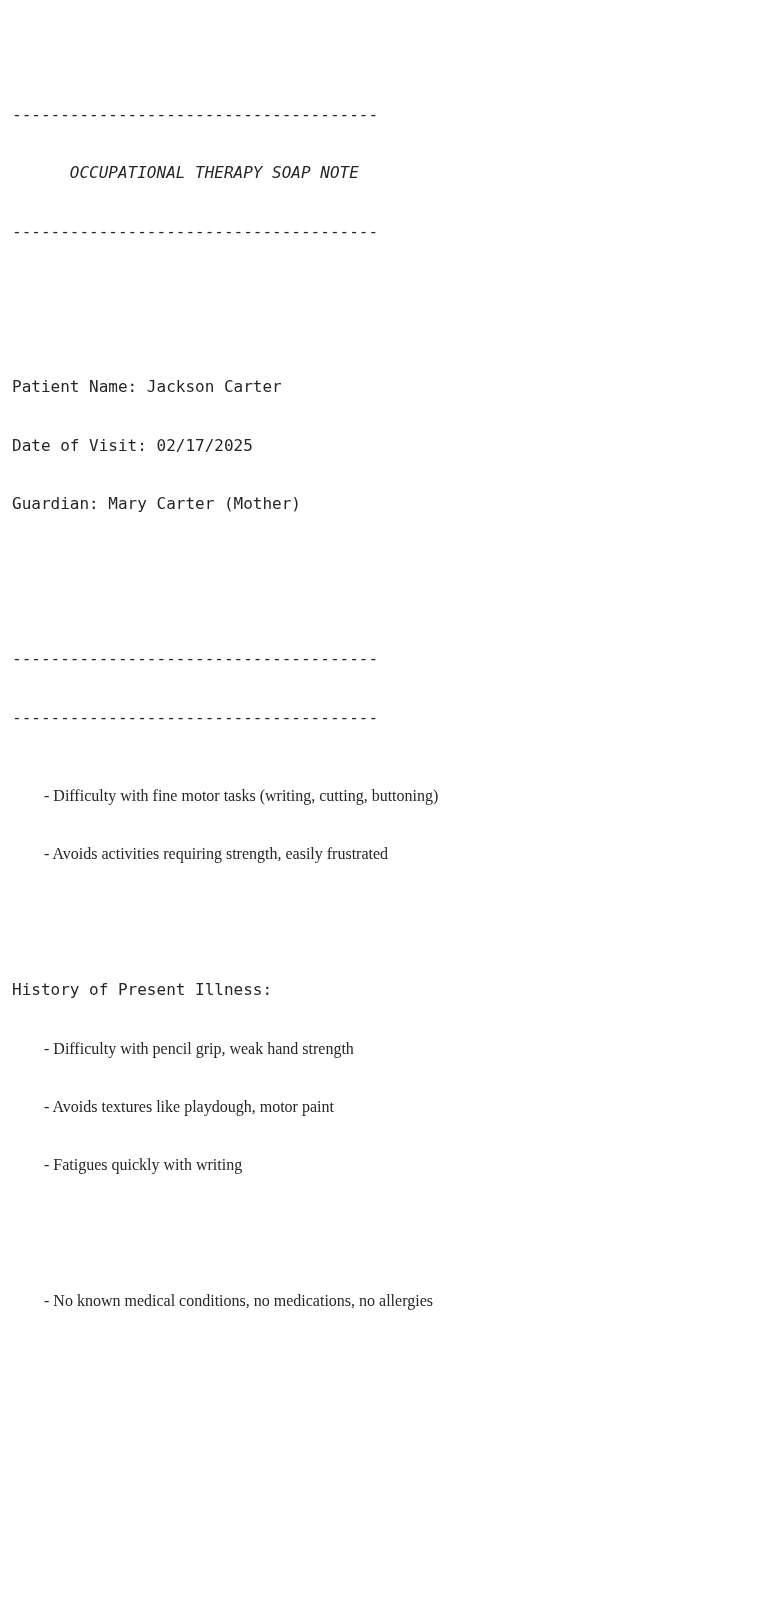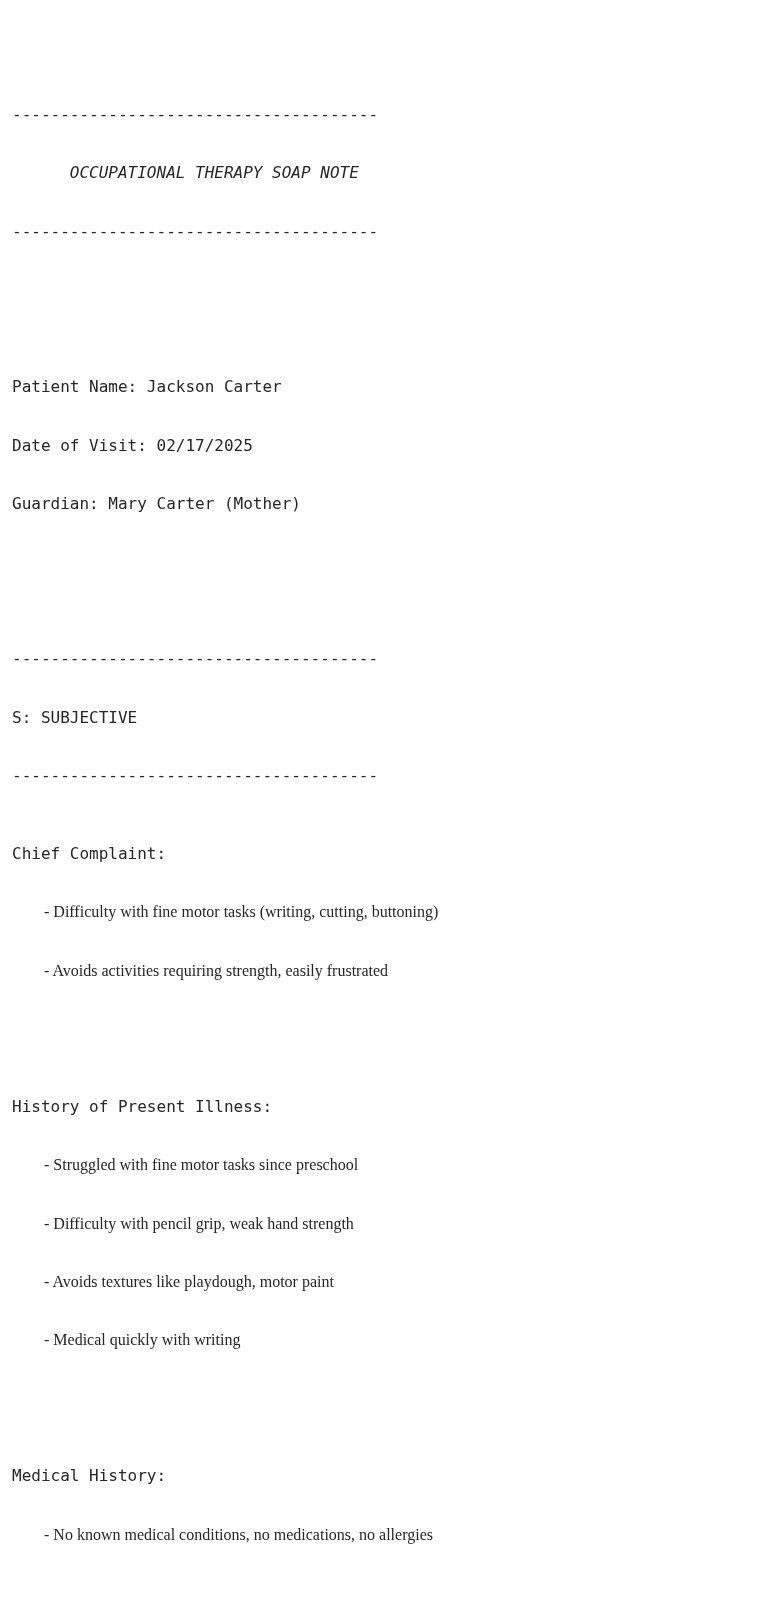--- a/index.html
+++ b/index.html
@@ -29,36 +29,32 @@
   <div class="line blank"></div>
 
   
   <div class="line">Patient Name: Jackson Carter</div>
   <div class="line">Date of Visit: 02/17/2025</div>
   <div class="line">Guardian: Mary Carter (Mother)</div>
   <div class="line blank"></div>
 
   
   <div class="line sep">--------------------------------------</div>
-  <div class="line heading">S: SUBJECTIVE</div>
   <div class="line sep">--------------------------------------</div>
 
-  <div class="line label">Chief Complaint:</div>
   <div class="line bullet"><span>- </span><span>Difficulty with fine motor tasks (writing, cutting, buttoning)</span></div>
   <div class="line bullet"><span>- </span><span>Avoids activities requiring strength, easily frustrated</span></div>
   <div class="line blank"></div>
 
   <div class="line label">History of Present Illness:</div>
-  <div class="line bullet"><span>- </span><span>Struggled with fine motor tasks since preschool</span></div>
   <div class="line bullet"><span>- </span><span>Difficulty with pencil grip, weak hand strength</span></div>
   <div class="line bullet"><span>- </span><span>Avoids textures like playdough, motor paint</span></div>
-  <div class="line bullet"><span>- </span><span>Medical quickly with writing</span></div>
+  <div class="line bullet"><span>- </span><span>Fatigues quickly with writing</span></div>
   <div class="line blank"></div>
 
-  <div class="line label">Medical History:</div>
   <div class="line bullet"><span>- </span><span>No known medical conditions, no medications, no allergies</span></div>
   
 
   
   
   
   
 
   
   

